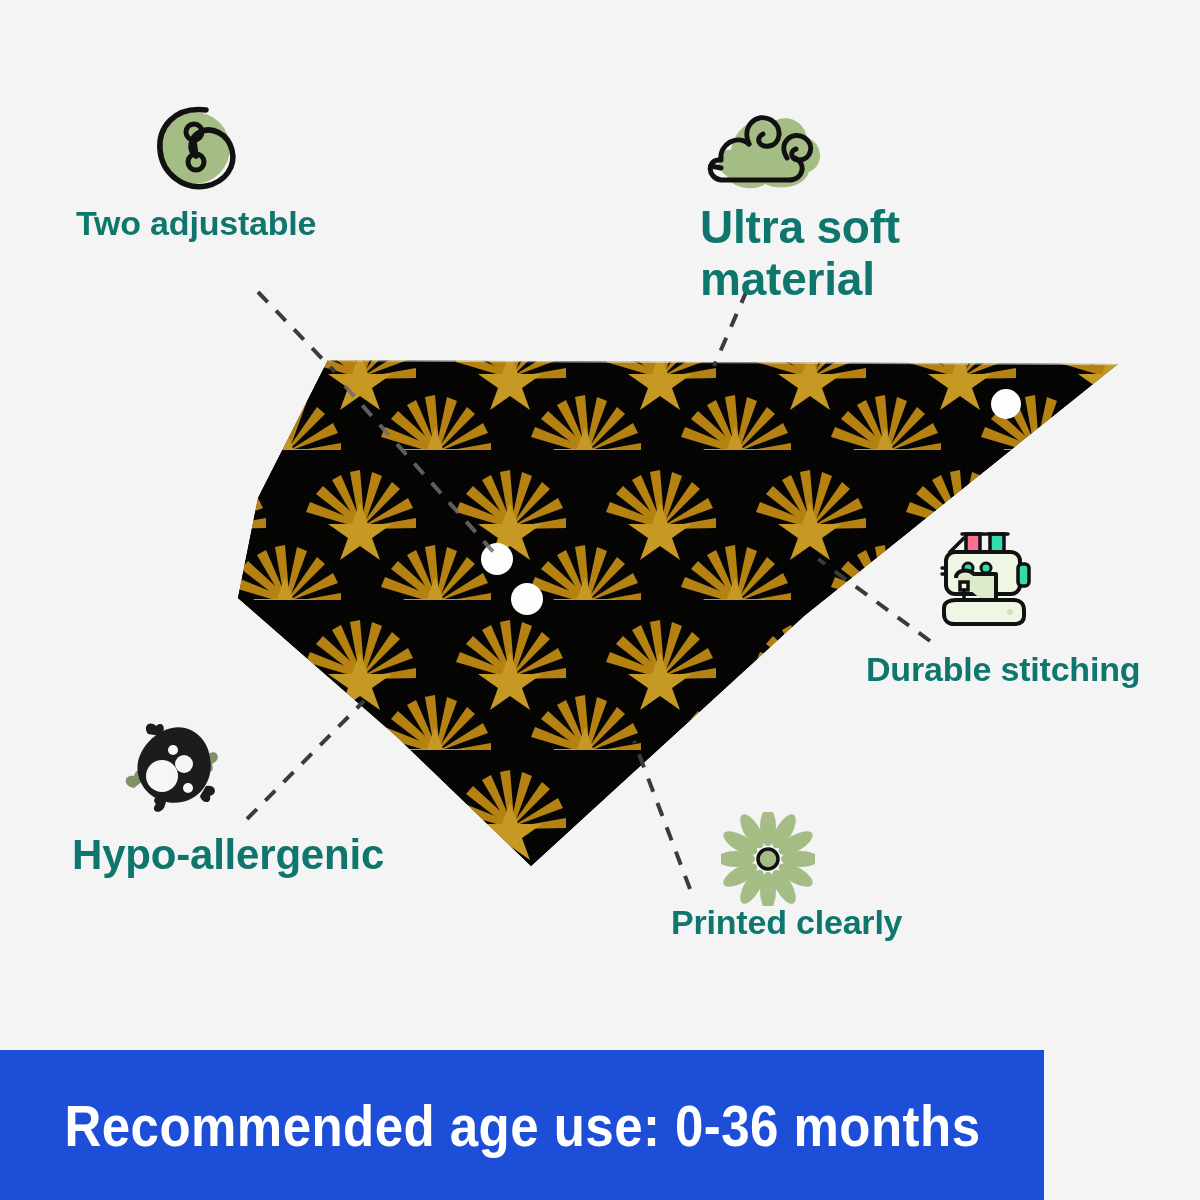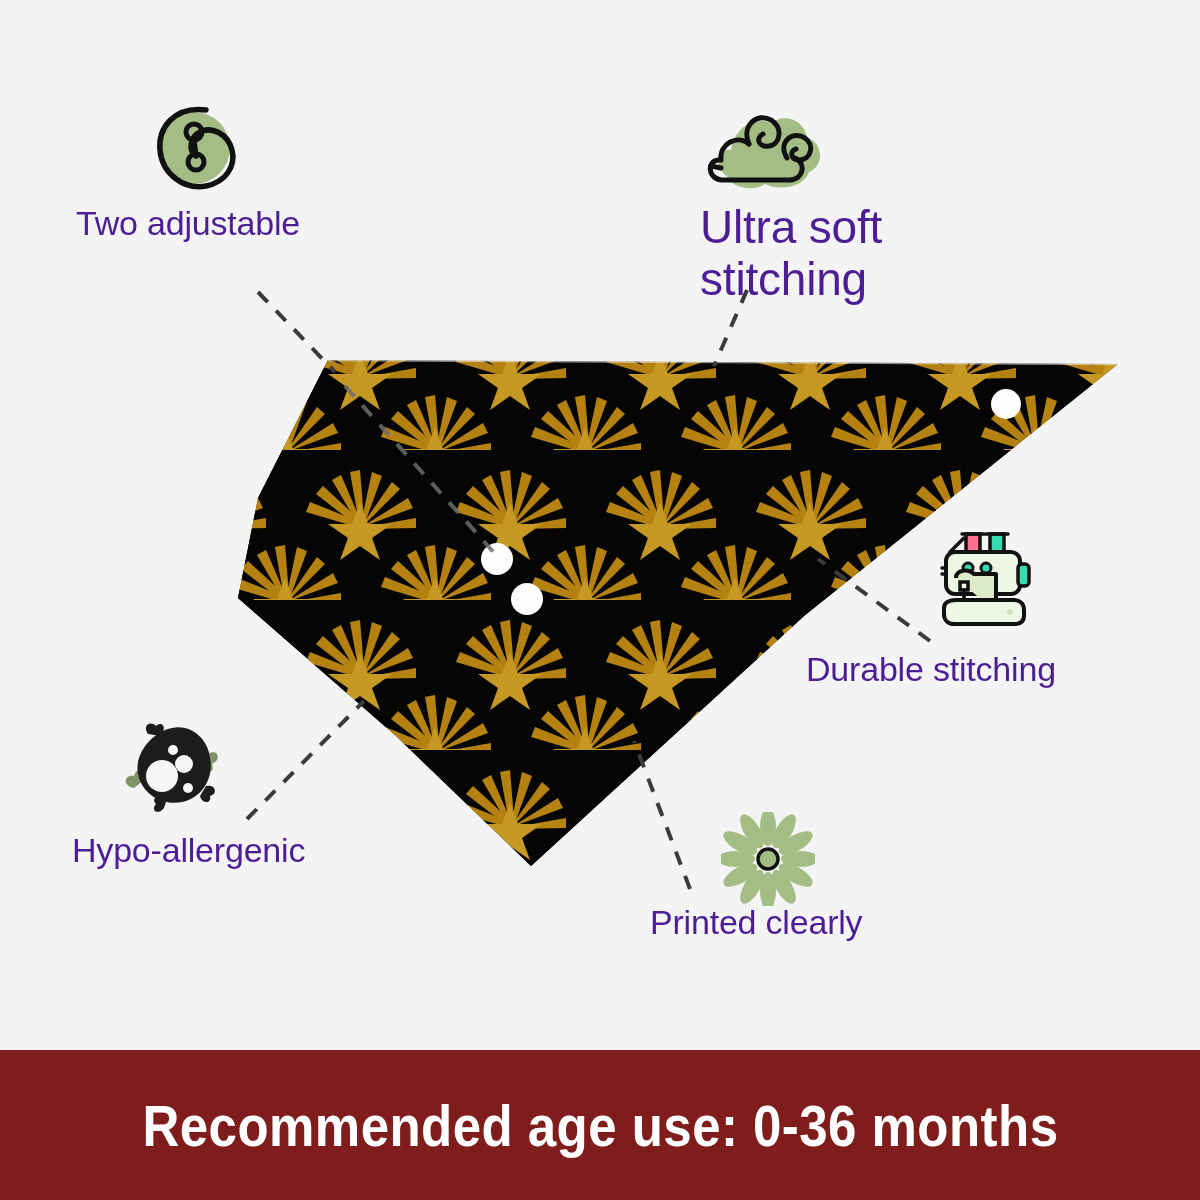--- a/index.html
+++ b/index.html
@@ -7,41 +7,41 @@
     width:1200px;height:1200px;
     background:#f4f4f4;
     font-family:"Liberation Sans","DejaVu Sans",sans-serif;
     overflow:hidden;
     position:relative;
   }
   #stage{position:absolute;inset:0;width:1200px;height:1200px;}
   .layer{position:absolute;left:0;top:0;width:1200px;height:1200px;}
 
   
-  .callout{position:absolute;color:#4c1d95;font-weight:400;line-height:1.12;letter-spacing:-0.2px;}
+  .callout{position:absolute;color:#0f766e;font-weight:700;line-height:1.12;letter-spacing:-0.2px;}
   .callout .ln{display:block;white-space:pre;}
 
   #c-straps{left:76px;top:204px;font-size:34px;}
   #c-soft{left:700px;top:202px;font-size:46px;}
-  #c-stitch{left:806px;top:650px;font-size:34px;}
-  #c-hypo{left:72px;top:831px;font-size:34px;}
-  #c-print{left:650px;top:903px;font-size:34px;}
+  #c-stitch{left:866px;top:650px;font-size:34px;}
+  #c-hypo{left:72px;top:831px;font-size:42px;}
+  #c-print{left:671px;top:903px;font-size:34px;}
 
   
   .icon-wrap{position:absolute;}
   #i-straps{left:144px;top:96px;width:100px;height:104px;}
   #i-soft{left:697px;top:104px;width:134px;height:92px;}
   #i-stitch{left:934px;top:528px;width:104px;height:108px;}
   #i-hypo{left:118px;top:716px;width:112px;height:104px;}
   #i-print{left:721px;top:812px;width:94px;height:94px;}
 
   
   #banner{
-    position:absolute;left:0;top:1050px;width:1200px;height:150px;
-    background:#7f1d1d;
+    position:absolute;left:0;top:1050px;width:1044px;height:150px;
+    background:#1d4ed8;
     display:flex;align-items:center;justify-content:center;
   }
   #banner-text{
     color:#ffffff;font-size:58px;font-weight:700;
     letter-spacing:0.5px;
     transform:scaleX(0.88);
     transform-origin:center center;
     white-space:pre;
   }
 </style>
@@ -204,21 +204,21 @@
       <circle cx="47" cy="47" r="10" fill="#a3bd84" stroke="#111" stroke-width="3.5"></circle>
     </svg>
   </div>
 
   <div class="callout" id="c-straps">
     <span class="ln">Two adjustable</span>
   </div>
 
   <div class="callout" id="c-soft">
     <span class="ln">Ultra soft</span>
-    <span class="ln">stitching</span>
+    <span class="ln">material</span>
   </div>
 
   <div class="callout" id="c-stitch">
     <span class="ln">Durable stitching</span>
   </div>
 
   <div class="callout" id="c-hypo">
     <span class="ln">Hypo-allergenic</span>
   </div>
 

